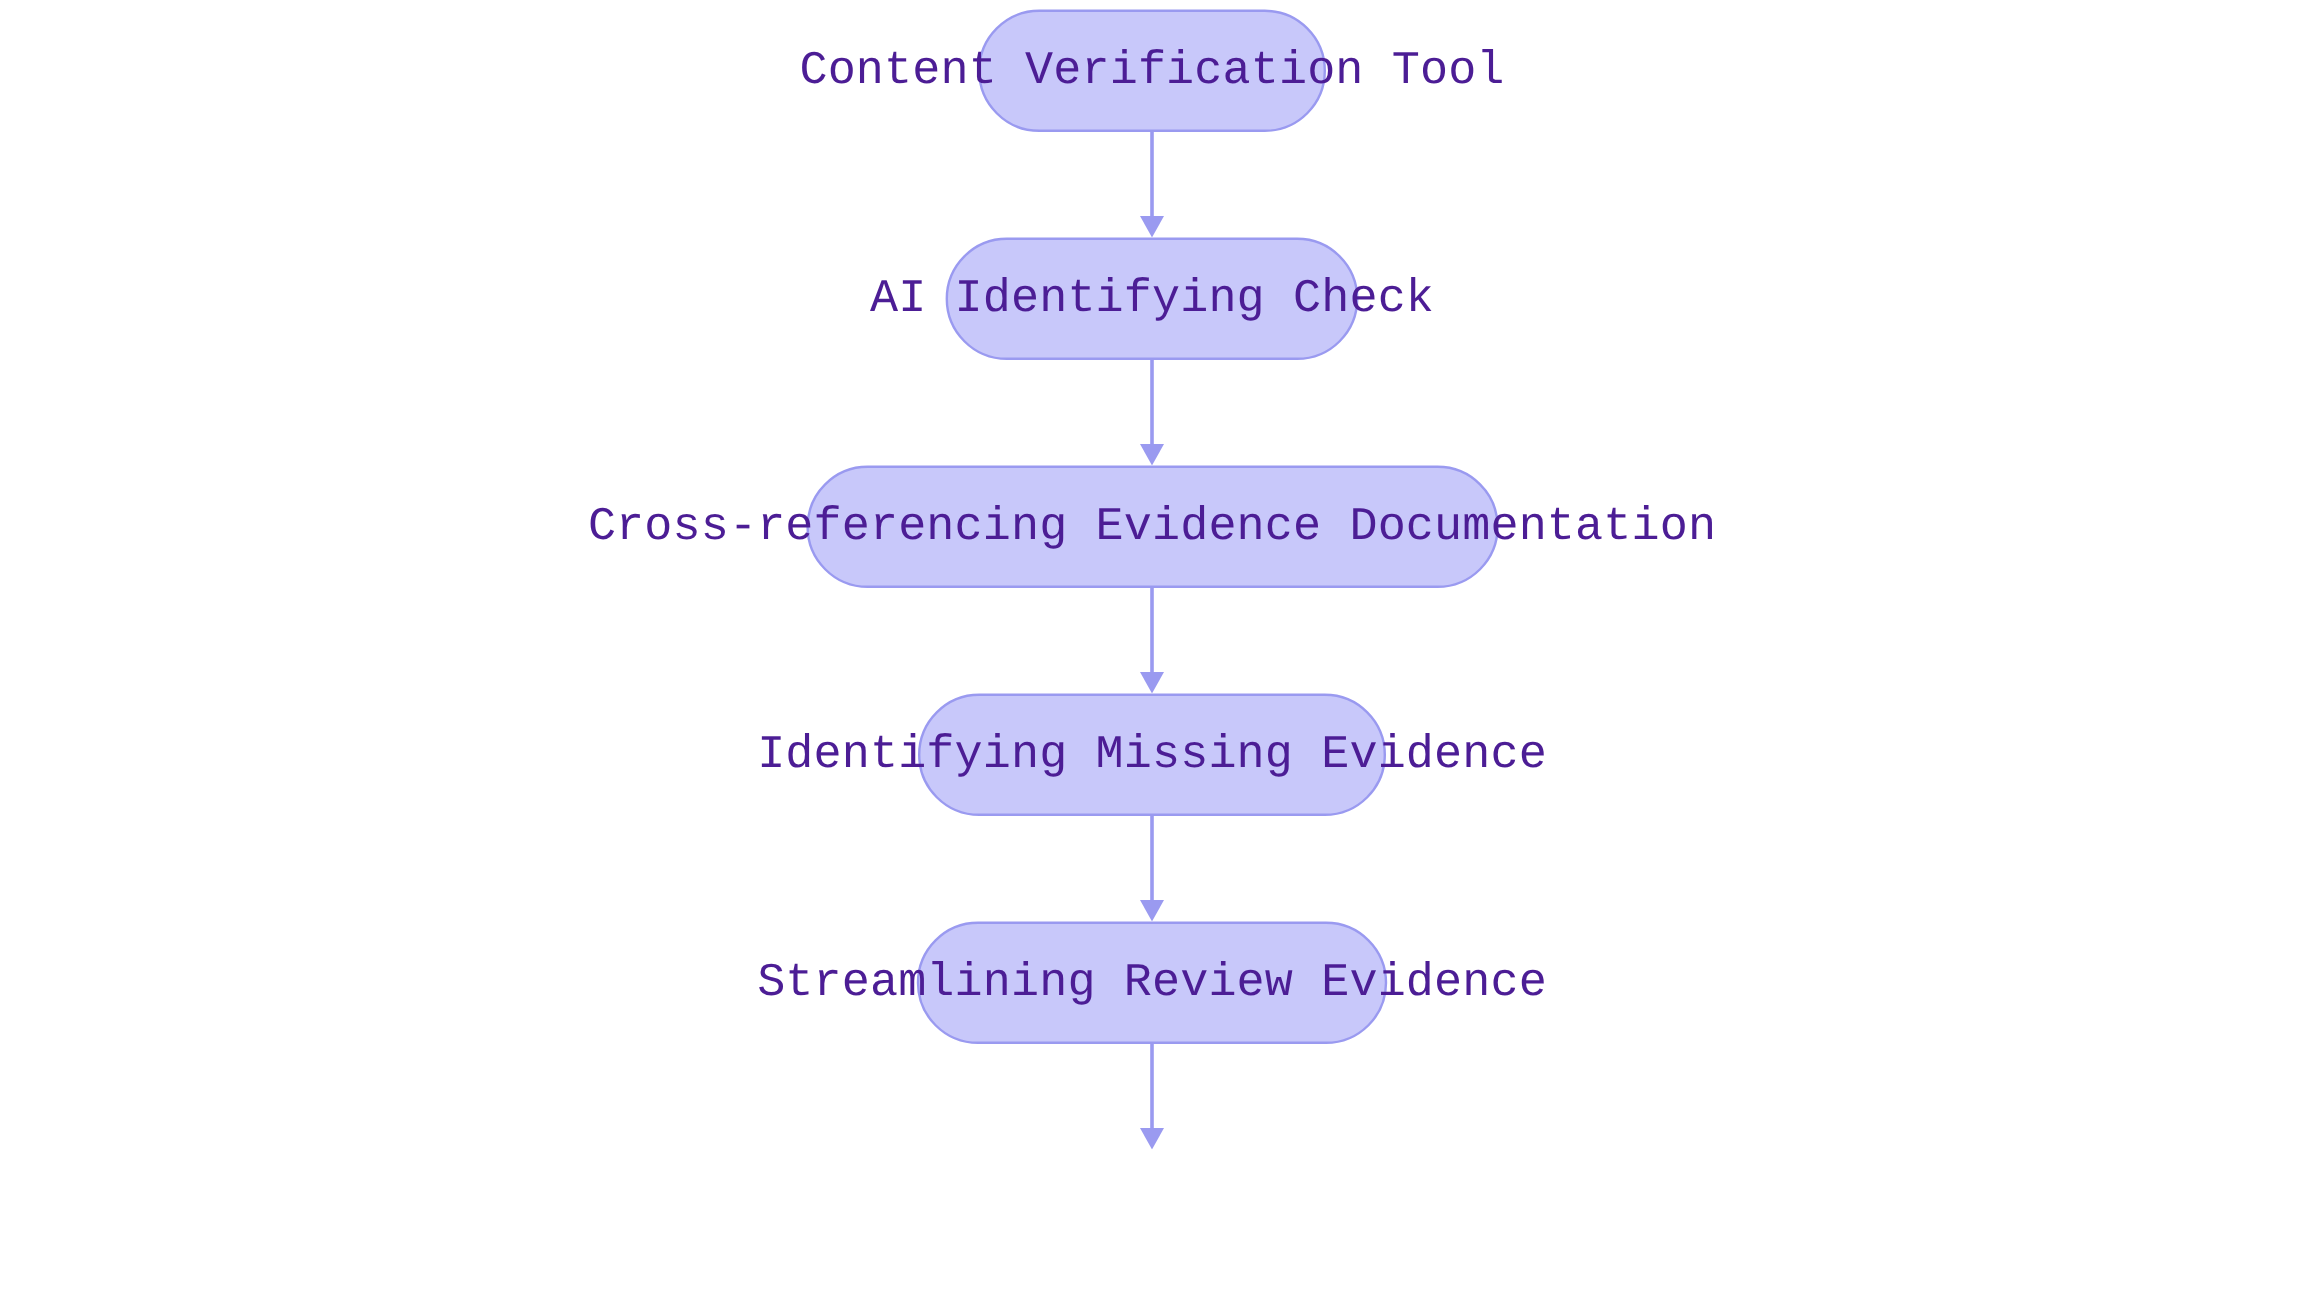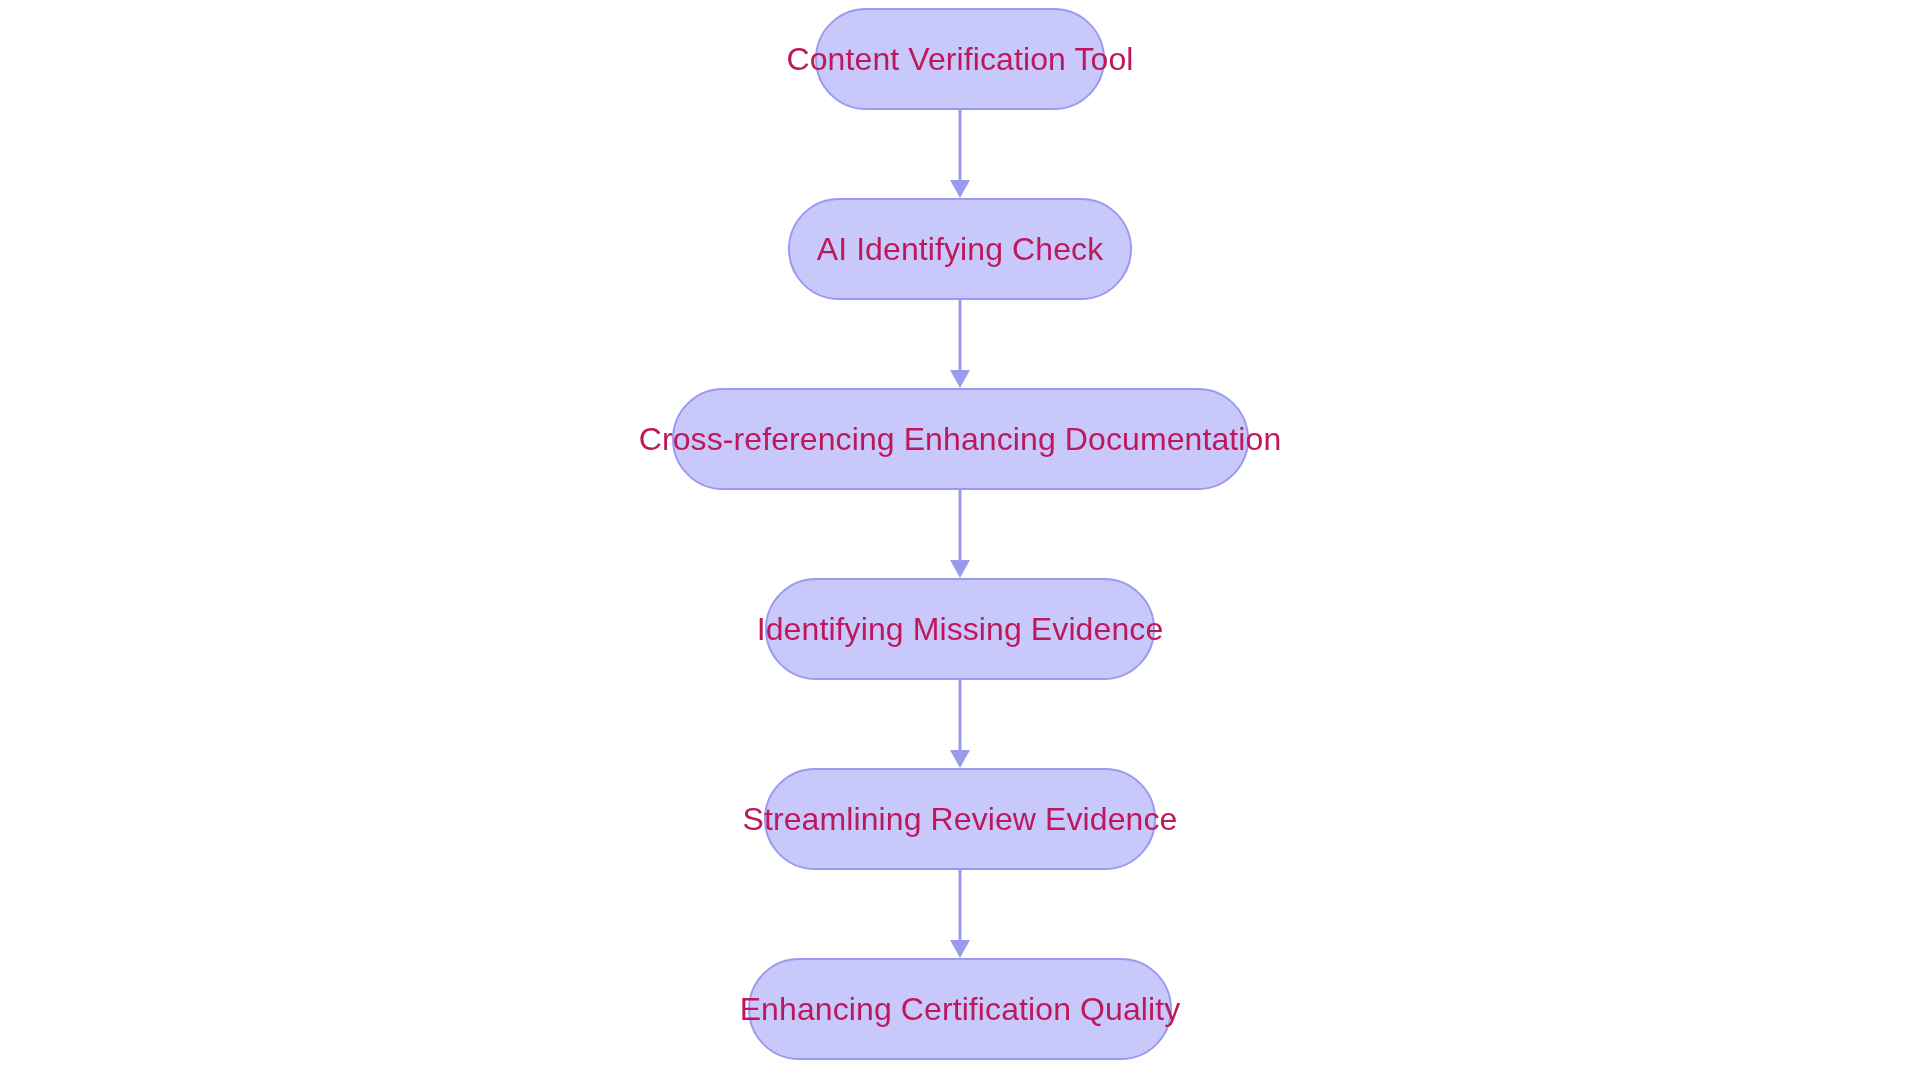--- a/index.html
+++ b/index.html
@@ -40,23 +40,23 @@
     background: #c8c8fa;
     border: 2px solid #9a9af0;
     display: flex;
     align-items: center;
     justify-content: center;
     padding: 0 44px;
     white-space: nowrap;
   }
 
   .flow-node-label {
-    color: #be185d;
-    font-size: 32px;
-    font-family: Liberation Sans, sans-serif;
+    color: #4c1d95;
+    font-size: 39px;
+    font-family: Liberation Mono, monospace;
     font-weight: 400;
     letter-spacing: 0.1px;
     line-height: 1;
     white-space: nowrap;
   }
 
   .flow-connector {
     width: 26px;
     height: 88px;
     display: block;
@@ -93,21 +93,21 @@
     </div>
   </div>
 
   <svg class="flow-connector" viewBox="0 0 26 88">
     <line class="connector-line" x1="13" y1="0" x2="13" y2="72"></line>
     <polygon class="connector-head" points="3,70 23,70 13,88"></polygon>
   </svg>
 
   <div class="flow-row">
     <div class="flow-node" style="width:577px;">
-      <span class="flow-node-label">Cross-referencing Enhancing Documentation</span>
+      <span class="flow-node-label">Cross-referencing Evidence Documentation</span>
     </div>
   </div>
 
   <svg class="flow-connector" viewBox="0 0 26 88">
     <line class="connector-line" x1="13" y1="0" x2="13" y2="72"></line>
     <polygon class="connector-head" points="3,70 23,70 13,88"></polygon>
   </svg>
 
   <div class="flow-row">
     <div class="flow-node" style="width:390px;">
@@ -124,19 +124,14 @@
     <div class="flow-node" style="width:392px;">
       <span class="flow-node-label">Streamlining Review Evidence</span>
     </div>
   </div>
 
   <svg class="flow-connector" viewBox="0 0 26 88">
     <line class="connector-line" x1="13" y1="0" x2="13" y2="72"></line>
     <polygon class="connector-head" points="3,70 23,70 13,88"></polygon>
   </svg>
 
-  <div class="flow-row">
-    <div class="flow-node" style="width:424px;">
-      <span class="flow-node-label">Enhancing Certification Quality</span>
-    </div>
-  </div>
 
 </div>
 
 </body></html>

